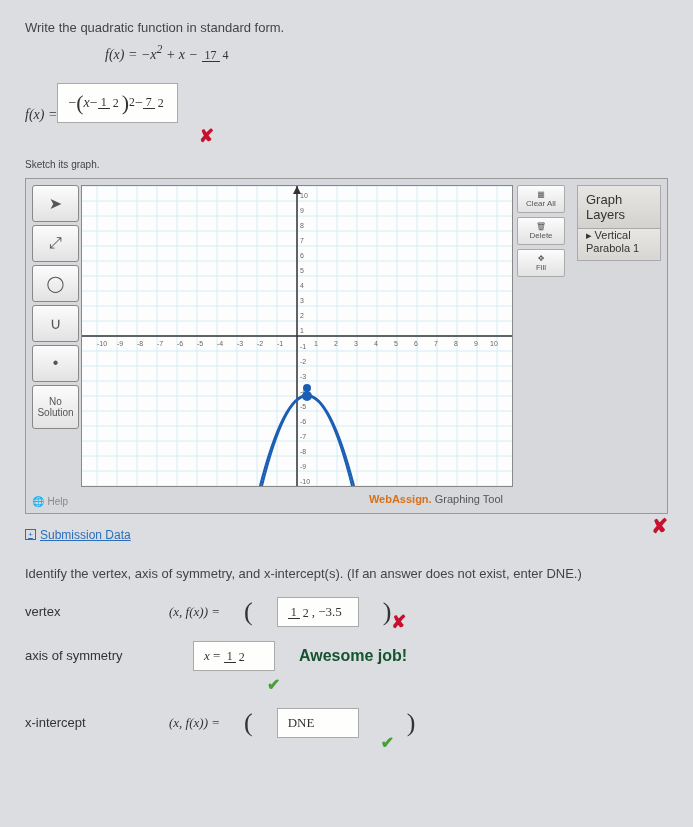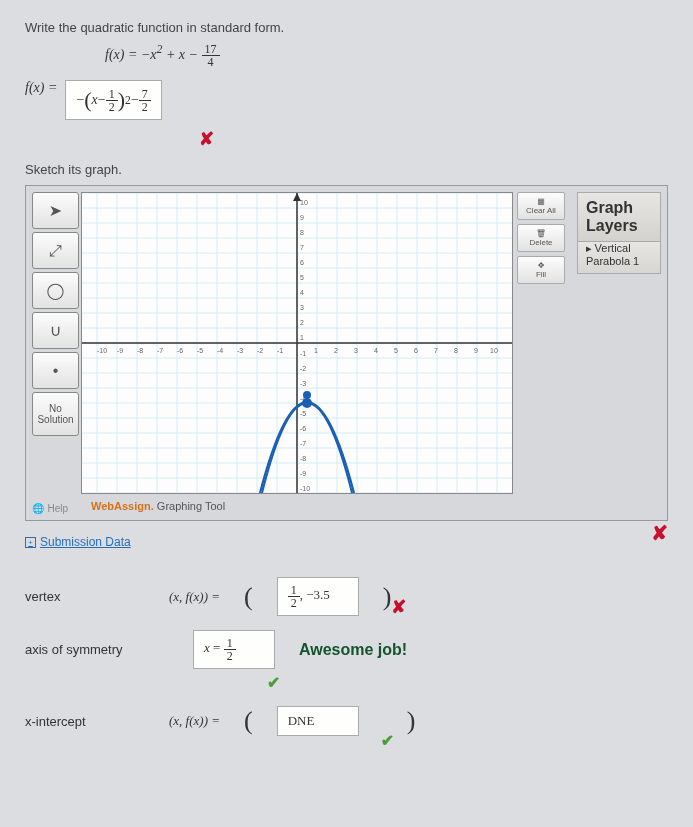--- a/index.html
+++ b/index.html
@@ -1,47 +1,47 @@
 <!DOCTYPE html>
 <html><head>
 <meta charset="utf-8">
 <style>
 html,body{margin:0;padding:0;font-family:Arial,Helvetica,sans-serif;background:#c9ccd0;color:#333}
 .page{width:693px;min-height:827px;background:#dbdde1;margin:0;padding:20px 25px;box-sizing:border-box;position:relative}
 .prompt{font-size:13px;color:#444;margin-bottom:8px}
-.eqn{font-family:'Times New Roman',serif;font-style:italic;font-size:14px;padding-left:80px;margin-bottom:12px}
-.fxrow{display:flex;align-items:flex-start;gap:8px;margin-bottom:8px}
+.eqn{font-family:'Times New Roman',serif;font-style:italic;font-size:14px;padding-left:80px;margin-bottom:20px}
+.fxrow{display:flex;align-items:flex-end;margin-bottom:2px}
 .fxlabel{font-family:'Times New Roman',serif;font-style:italic;font-size:14px}
 .answerbox{background:#fefefc;border:1px solid #aaa;padding:6px 10px;font-family:'Times New Roman',serif;font-size:14px;display:inline-flex;align-items:center}
 .redx{color:#c8102e;font-weight:bold;font-size:18px;padding:4px}
 .greenc{color:#4a9e3a;font-weight:bold;font-size:16px;padding:4px}
-.section{font-size:13px;color:#444;margin:12px 0 8px}
+.section{font-size:10px;color:#444;margin:12px 0 8px}
 .graphpanel{background:#d6d8dc;border:1px solid #999;padding:6px;display:flex;gap:4px}
 .toolcol{display:flex;flex-direction:column;gap:3px;width:45px}
 .toolbtn{width:45px;height:35px;background:linear-gradient(#fcfcfc,#e2e2e2);border:1px solid #888;border-radius:3px;display:flex;align-items:center;justify-content:center;font-size:16px;color:#555;cursor:pointer}
 .toolbtn.tall{height:42px;font-size:10px;text-align:center;line-height:1.1}
 .gridwrap{background:#fff;border:1px solid #888;position:relative}
 .controls{display:flex;flex-direction:column;gap:4px;width:48px}
 .ctrlbtn{background:linear-gradient(#fcfcfc,#e2e2e2);border:1px solid #aaa;border-radius:2px;padding:4px 2px;font-size:8px;text-align:center;cursor:pointer;color:#555}
 .layers{flex:1;padding-left:8px}
-.layertitle{font-weight:bold;font-size:16px;padding:6px 0;background:linear-gradient(#e8e6e3,#d4d2cf);border:1px solid #aaa;padding-left:8px}
+.layertitle{font-weight:normal;font-size:13px;padding:6px 0;background:linear-gradient(#e8e6e3,#d4d2cf);border:1px solid #aaa;padding-left:8px}
 .layeritem{font-size:11px;padding:0 4px 6px 8px;background:linear-gradient(#e8e6e3,#d8d6d3);border:1px solid #aaa;border-top:none}
-.wa{font-size:11px;color:#555;padding:6px 10px 2px}
+.wa{text-align:right;font-size:11px;color:#555;padding:6px 10px 2px}
 .wa b{color:#d8711a}
 .sublink{color:#2a6ebb;font-size:12px;text-decoration:underline;display:inline-flex;align-items:center;gap:4px;margin:14px 0}
 .sublink .box{width:9px;height:9px;border:1px solid #2a6ebb;display:inline-flex;align-items:center;justify-content:center;font-size:8px;text-decoration:none}
 .bigx{float:right;color:#c8102e;font-weight:bold;font-size:20px}
 .identify{font-size:13px;color:#444;margin:10px 0 16px;clear:both}
 .qrow{display:flex;align-items:center;gap:24px;font-size:13px;margin:14px 0}
 .qlabel{width:120px}
 .mathit{font-family:'Times New Roman',serif;font-style:italic}
 .paren{font-family:'Times New Roman',serif;font-size:26px}
 .ansfield{background:#fefefc;border:1px solid #aaa;padding:6px 10px;font-family:'Times New Roman',serif;font-size:13px;min-width:60px;display:inline-block}
 .awesome{color:#14532d;font-weight:bold;font-size:16px}
-.frac{display:inline-flex;flex-direction:column;align-items:center;vertical-align:middle;font-family:'Times New Roman',serif;font-style:normal;line-height:1}
+.frac{display:inline-flex;flex-direction:row;align-items:center;vertical-align:middle;font-family:'Times New Roman',serif;font-style:normal;line-height:1}
 .frac .n{border-bottom:1px solid #333;padding:0 3px;font-size:12px}
 .frac .d{padding:0 3px;font-size:12px}
 .help{font-size:10px;color:#888;margin-top:auto;display:flex;align-items:center;gap:3px}
 svg{display:block}
 </style>
 </head>
 <body>
 
 <div class="page">
   <div class="prompt">Write the quadratic function in standard form.</div>
@@ -202,20 +202,21 @@
       <div class="layeritem">▸ <span>Vertical Parabola 1</span></div>
     </div>
   </div>
 
   <a class="sublink">
       <span class="box">+</span>
       <span>Submission Data</span>
     </a>
   <span class="bigx">✘</span>
 
+  <div class="identify">Identify the vertex, axis of symmetry, and x-intercept(s). (If an answer does not exist, enter DNE.)</div>
 
   <div class="qrow">
     <span class="qlabel">vertex</span>
     <span class="mathit">(x, f(x))  =</span>
     <span class="paren">(</span>
     <span class="ansfield"><span class="frac">
           <span class="n">1</span>
           <span class="d">2</span>
         </span>, −3.5</span>
     <span class="paren">)</span>

